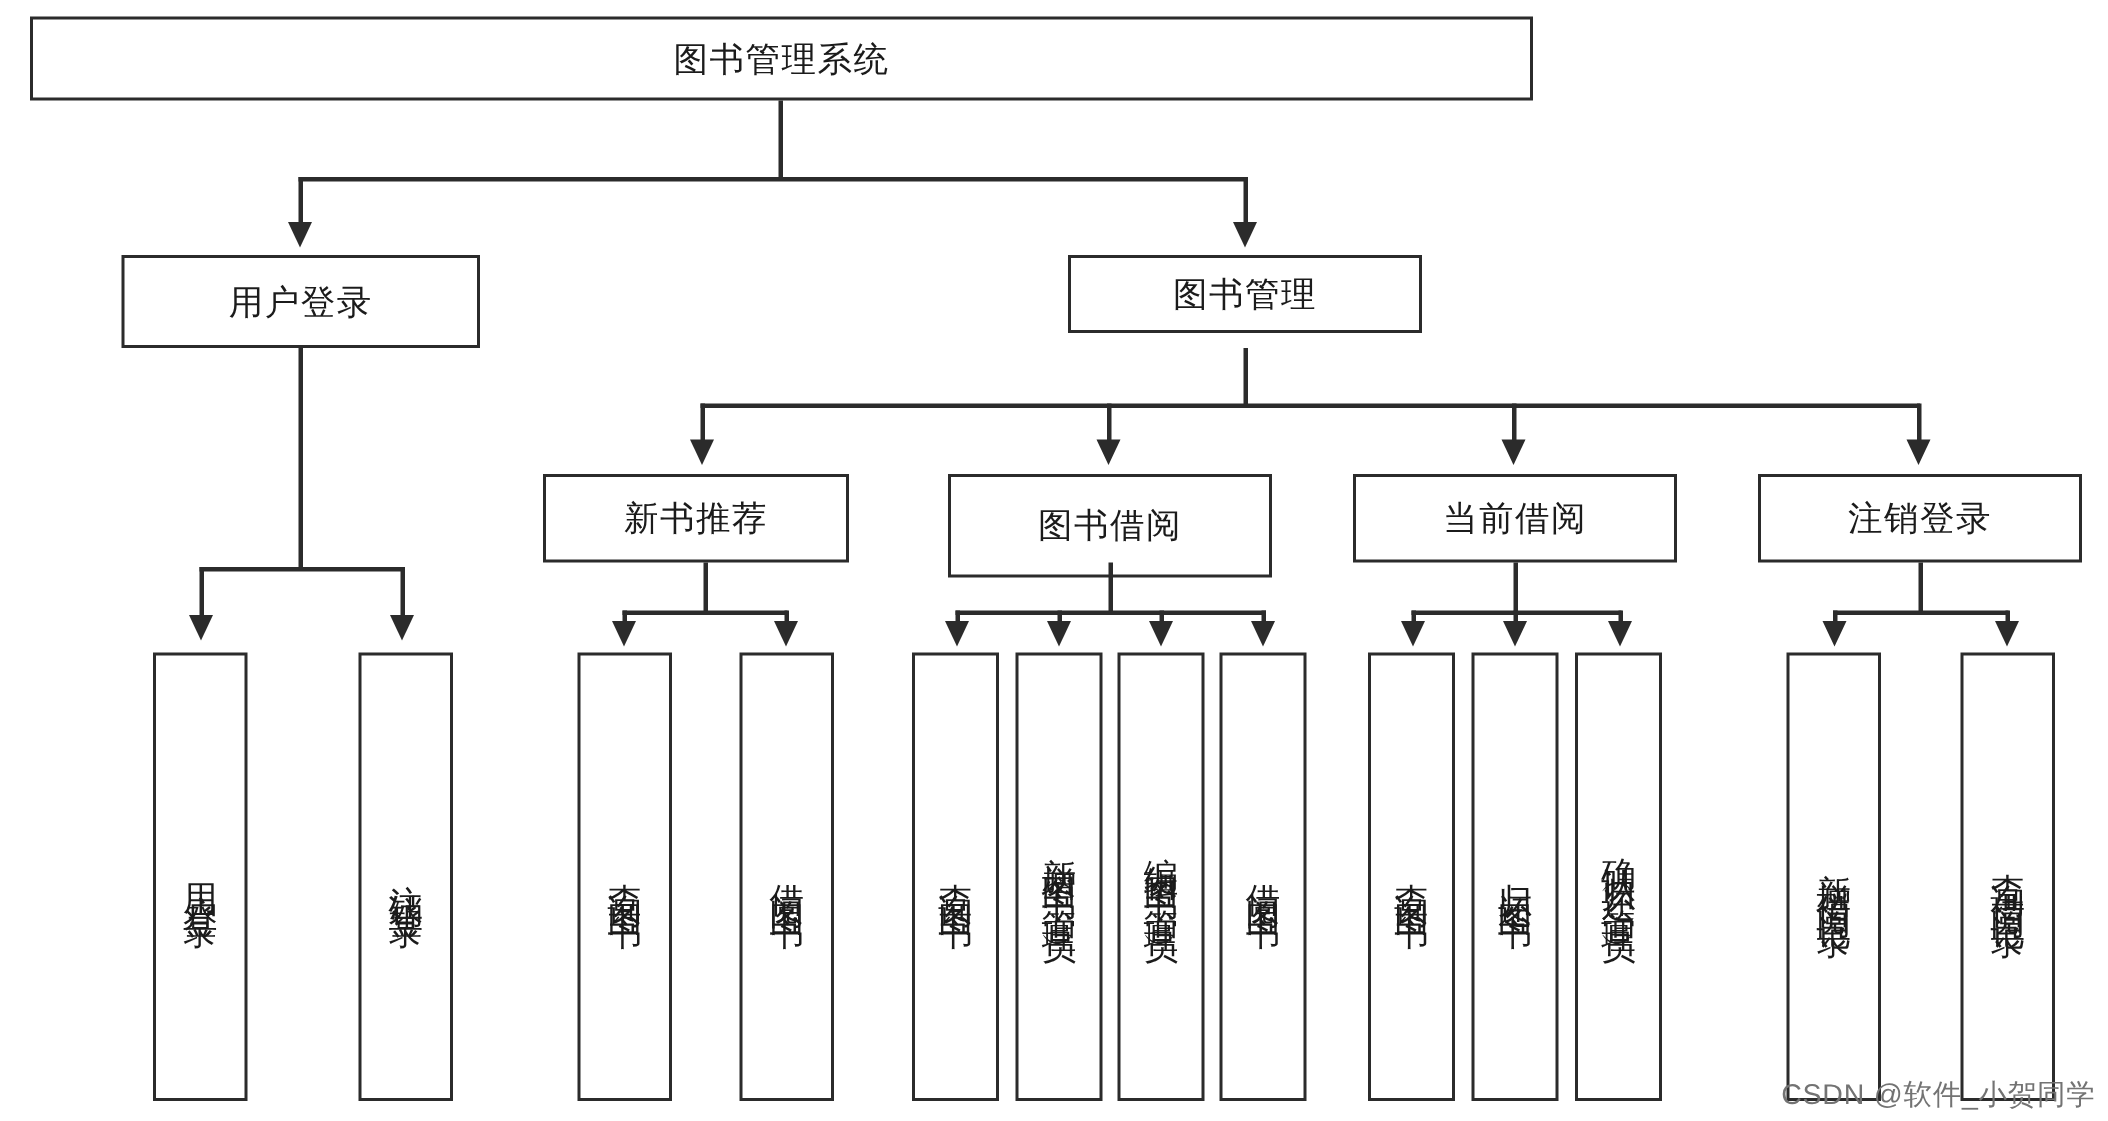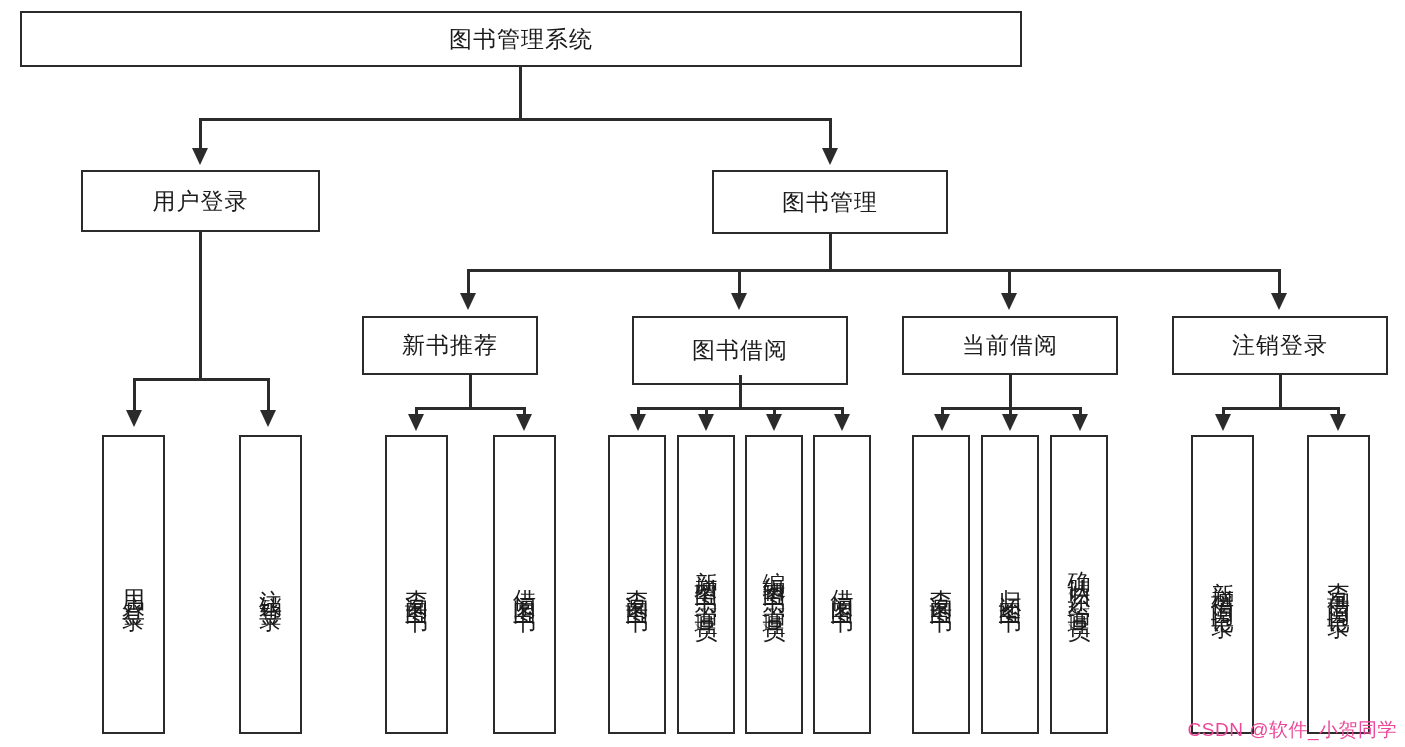--- a/index.html
+++ b/index.html
@@ -57,21 +57,21 @@
     border-left: 8px solid transparent;
     border-right: 8px solid transparent;
     border-top: 17px solid #2b2b2b;
   }
   
   #watermark {
     position: absolute;
     right: 8px;
     bottom: 4px;
     font-size: 19px;
-    color: #ec4899;
+    color: #737373;
     white-space: nowrap;
     letter-spacing: 0.5px;
     margin-top: 43px;
   }
 </style>
 </head>
 <body>
 
 <div id="canvas">
 
@@ -84,21 +84,21 @@
   <div class="edge h" style="left:199px; top:118px; width:632px; height:2.5px;"></div>
 
   <div class="edge v" style="left:199px; top:118px; width:2.5px; height:33px;"></div>
   <div class="arrow" style="left:192px; top:148px;"></div>
   <div class="edge v" style="left:829px; top:118px; width:2.5px; height:33px;"></div>
   <div class="arrow" style="left:822px; top:148px;"></div>
 
   <div class="node horizontal" style="left:81px; top:170px; width:239px; height:62px;">
     <span>用户登录</span>
   </div>
-  <div class="node horizontal" style="left:712px; top:170px; width:236px; height:64px;">
+  <div class="node horizontal" style="left:712px; top:170px; width:236px; height:52px;">
     <span>图书管理</span>
   </div>
 
   <div class="edge v" style="left:199px; top:232px; width:2.5px; height:148px;"></div>
   <div class="edge h" style="left:133px; top:378px; width:136px; height:2.5px;"></div>
   <div class="edge v" style="left:133px; top:378px; width:2.5px; height:35px;"></div>
   <div class="arrow" style="left:126px; top:410px;"></div>
   <div class="edge v" style="left:267px; top:378px; width:2.5px; height:35px;"></div>
   <div class="arrow" style="left:260px; top:410px;"></div>
 
@@ -106,21 +106,21 @@
   <div class="edge h" style="left:467px; top:269px; width:813px; height:2.5px;"></div>
   <div class="edge v" style="left:467px; top:269px; width:2.5px; height:27px;"></div>
   <div class="arrow" style="left:460px; top:293px;"></div>
   <div class="edge v" style="left:738px; top:269px; width:2.5px; height:27px;"></div>
   <div class="arrow" style="left:731px; top:293px;"></div>
   <div class="edge v" style="left:1008px; top:269px; width:2.5px; height:27px;"></div>
   <div class="arrow" style="left:1001px; top:293px;"></div>
   <div class="edge v" style="left:1278px; top:269px; width:2.5px; height:27px;"></div>
   <div class="arrow" style="left:1271px; top:293px;"></div>
 
-  <div class="node horizontal" style="left:362px; top:316px; width:176px; height:59px;">
+  <div class="node horizontal" style="left:362px; top:316px; width:204px; height:59px;">
     <span>新书推荐</span>
   </div>
   <div class="node horizontal" style="left:632px; top:316px; width:216px; height:69px;">
     <span>图书借阅</span>
   </div>
   <div class="node horizontal" style="left:902px; top:316px; width:216px; height:59px;">
     <span>当前借阅</span>
   </div>
   <div class="node horizontal" style="left:1172px; top:316px; width:216px; height:59px;">
     <span>注销登录</span>

